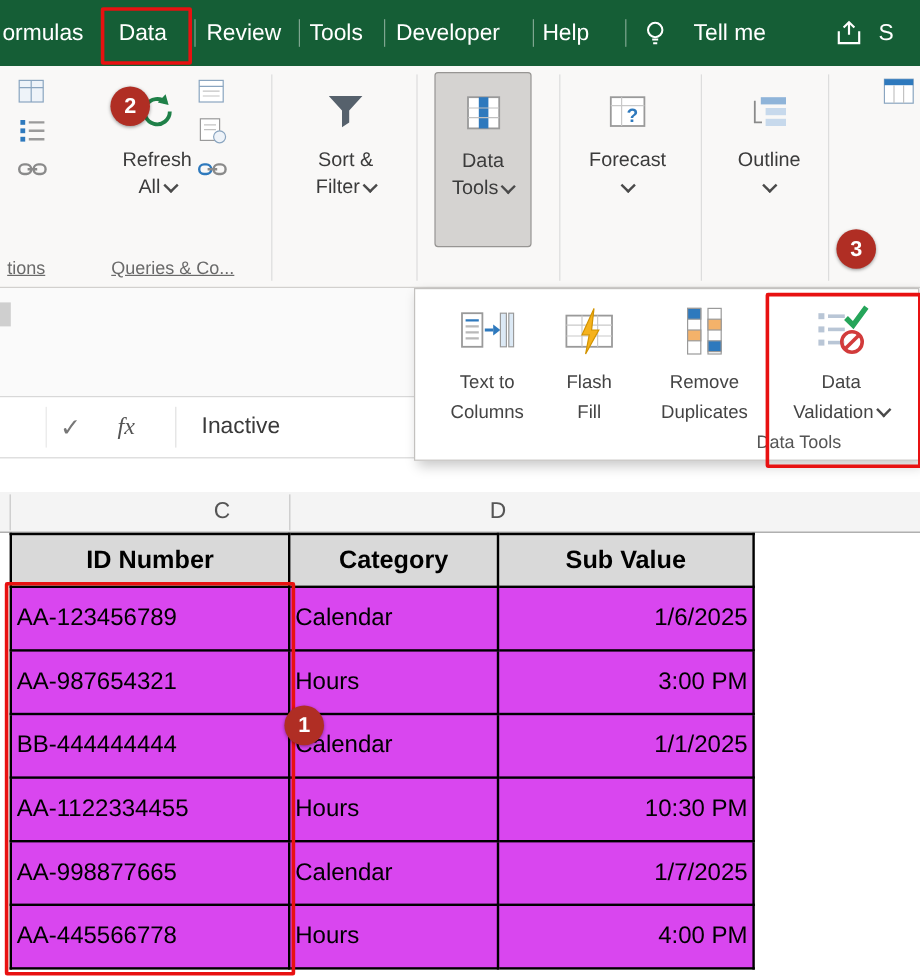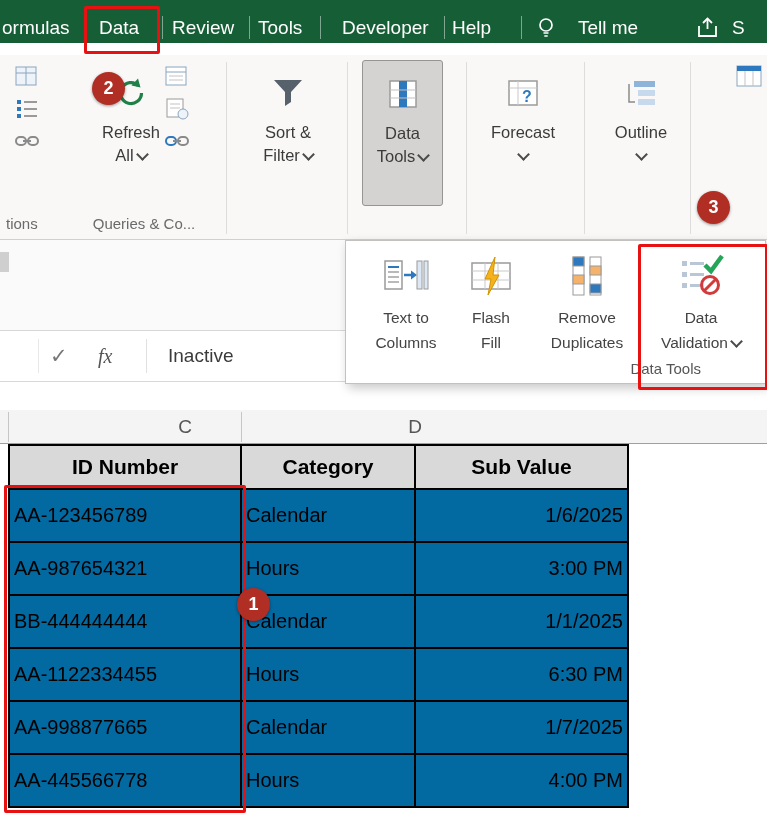--- a/index.html
+++ b/index.html
@@ -1,46 +1,46 @@
 <!DOCTYPE html>
 <html style="--ribbon-green: #155e36; --accent-red: #e81111; --badge-red: #b02e24; --pressed-gray: #d5d3d1;"><head>
 <meta charset="utf-8">
 <style>
   html,body{margin:0;padding:0;background:#fff;}
   #app{position:relative;width:767px;height:817px;overflow:hidden;background:#fff;
        font-family:"Liberation Sans",sans-serif;}
 
   
-  .topbar{position:absolute;left:0;top:0;width:767px;height:43px;background:var(--ribbon-green,#155e36);text-decoration:underline;}
+  .topbar{position:absolute;left:0;top:0;width:767px;height:55px;background:var(--ribbon-green,#155e36);text-decoration:underline;}
   .tab{position:absolute;top:0;height:55px;display:flex;align-items:center;color:#fff;font-size:19px;white-space:nowrap;cursor:default;}
   .t-orm{left:2px;}
   .t-data{left:86px;width:66px;justify-content:center;}
   .t-review{left:172px;}
   .t-view{left:258px;}
-  .t-dev{left:342px;text-align:center;}
+  .t-dev{left:330px;text-align:center;}
   .t-help{left:452px;}
   .t-tellme{left:578px;}
   .t-s{left:732px;}
   .tb-sep{position:absolute;top:16px;width:1px;height:23px;background:rgba(255,255,255,.45);}
   .bulb{position:absolute;left:534px;top:15px;}
   .share{position:absolute;left:694px;top:15px;}
 
   
   .ribbon{position:absolute;left:0;top:55px;width:767px;height:185px;background:#f9f8f7;border-bottom:1px solid #d2d0ce;box-sizing:border-box;}
   .mini{position:absolute;width:26px;height:26px;}
   .bigbtn{position:absolute;top:5px;height:146px;display:flex;flex-direction:column;align-items:center;padding-top:16px;box-sizing:border-box;border-radius:3px;}
   .b-refresh{left:94px;width:74px;}
   .b-sort{left:250px;width:76px;}
   .b-datatools{left:362px;width:81px;background:var(--pressed-gray,#d5d3d1);border:1px solid #979593;}
   .b-forecast{left:484px;width:78px;}
   .b-outline{left:602px;width:78px;}
   .bigbtn svg{margin-bottom:7px;}
   .blabel{font-size:16.5px;color:#3b3b3b;line-height:23px;text-align:right;white-space:nowrap;}
   .chev{display:inline-block;width:7px;height:7px;border-right:2px solid #4a4a4a;border-bottom:2px solid #4a4a4a;transform:rotate(45deg);margin-left:4px;margin-bottom:2px;}
-  .grouplabel{position:absolute;top:160px;font-size:15px;color:#6a6a6a;white-space:nowrap;}
+  .grouplabel{position:absolute;top:160px;font-size:15px;color:#6a6a6a;white-space:nowrap;text-decoration:underline;}
   .gl-tions{left:6px;}
   .gl-queries{left:72px;width:144px;text-align:center;}
   .vsep{position:absolute;top:7px;height:172px;width:1px;background:#ddd;}
 
   
   .strip{position:absolute;left:0;top:240px;width:767px;height:90px;background:#fafafa;}
   .namebox-part{position:absolute;left:0;top:12px;width:9px;height:20px;background:#cfcfcf;}
   .fbar{position:absolute;left:0;top:330px;width:767px;height:52px;background:#fff;border-top:1px solid #d8d8d8;border-bottom:1px solid #d8d8d8;box-sizing:border-box;}
   .fb-el{position:absolute;top:0;height:50px;display:flex;align-items:center;}
   .fb-check{left:50px;font-size:21px;color:#777;}
@@ -52,21 +52,21 @@
   
   .colhdr{position:absolute;left:0;top:410px;width:767px;height:34px;background:#f4f4f4;border-bottom:1px solid #9f9f9f;box-sizing:border-box;}
   .cl{position:absolute;top:410px;height:33px;width:30px;display:flex;align-items:center;justify-content:center;font-size:19px;color:#555;}
   .cl-c{left:170px;}
   .cl-d{left:400px;}
   .chl{position:absolute;top:412px;height:30px;width:1px;background:#c6c6c6;}
 
   
   table.sheet{position:absolute;left:8px;top:444px;border-collapse:collapse;table-layout:fixed;font-size:20px;color:#000;}
   table.sheet th{background:#d9d9d9;font-weight:bold;font-size:21px;border:2px solid #000;height:42px;text-align:center;padding:0;}
-  table.sheet td{border:2px solid #000;height:51px;padding:0 4px;background:#0369a1;}
+  table.sheet td{border:2px solid #000;height:51px;padding:0 4px;background:#d946ef;}
   td.c0{padding-left:4px;}
   td.c1{padding-left:7px;}
   td.c2{text-align:right;padding-right:10px;margin-top:46px;}
 
   
   .panel{position:absolute;left:345px;top:240px;width:421px;height:144px;background:#fff;border:1px solid #c3c1bf;box-shadow:3px 4px 10px rgba(0,0,0,.22);box-sizing:border-box;z-index:20;}
   .pitem{position:absolute;top:12px;width:86px;display:flex;flex-direction:column;align-items:center;}
   .pi-1{left:17px;}
   .pi-2{left:102px;}
   .pi-3{left:198px;}
@@ -291,21 +291,21 @@
         <td class="c2">3:00 PM</td>
       </tr>
       <tr>
         <td class="c0">BB-444444444</td>
         <td class="c1">Calendar</td>
         <td class="c2">1/1/2025</td>
       </tr>
       <tr>
         <td class="c0">AA-1122334455</td>
         <td class="c1">Hours</td>
-        <td class="c2">6:30 PM</td>
+        <td class="c2">10:30 PM</td>
       </tr>
       <tr>
         <td class="c0">AA-998877665</td>
         <td class="c1">Calendar</td>
         <td class="c2">1/7/2025</td>
       </tr>
       <tr>
         <td class="c0">AA-445566778</td>
         <td class="c1">Hours</td>
         <td class="c2">4:00 PM</td>

